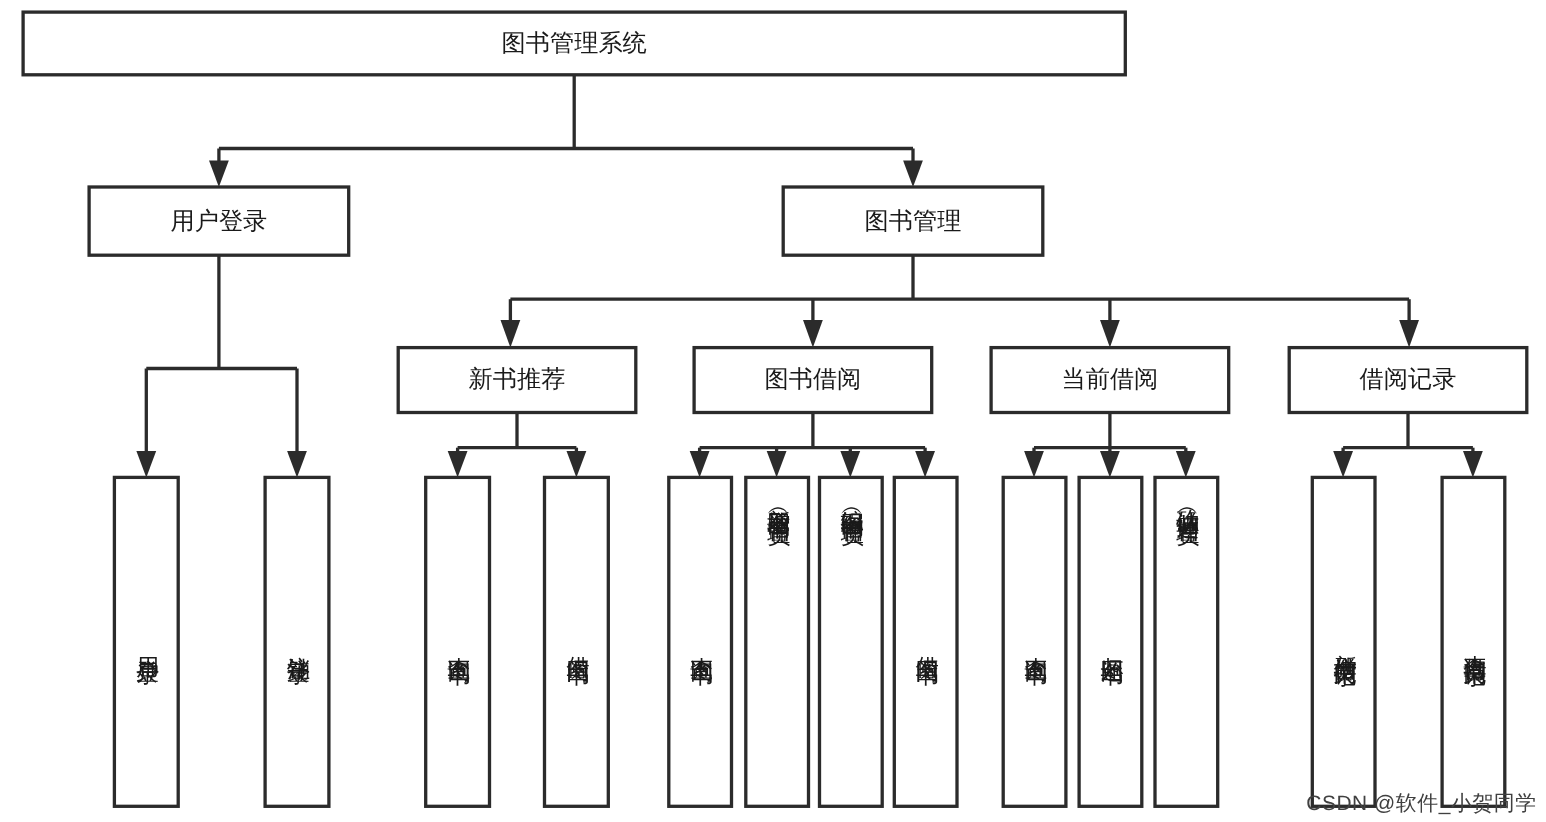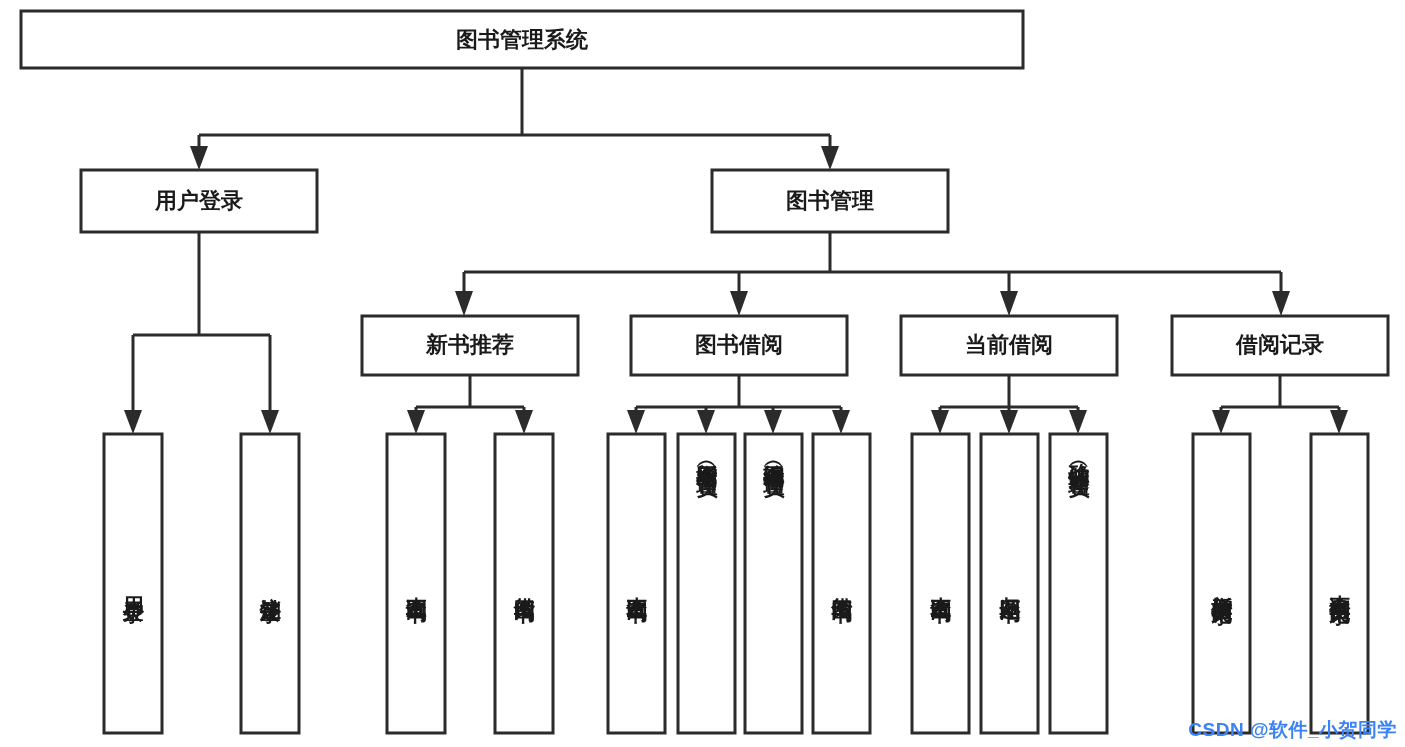--- a/index.html
+++ b/index.html
@@ -11,21 +11,20 @@
     width: 1405px;
     height: 747px;
     overflow: hidden;
     font-family: "Liberation Sans", "DejaVu Sans", sans-serif;
   }
   #diagram-root {
     position: relative;
     width: 1405px;
     height: 747px;
     background: #ffffff;
-    font-weight: bold;
   }
   svg#tree-svg {
     position: absolute;
     top: 0;
     left: 0;
     width: 1405px;
     height: 747px;
     display: block;
   }
   .node-rect {
@@ -64,21 +63,21 @@
     letter-spacing: 2px;
     white-space: nowrap;
     pointer-events: none;
   }
   .watermark {
     position: absolute;
     right: 8px;
     bottom: 4px;
     font-family: "Liberation Sans", "DejaVu Sans", sans-serif;
     font-size: 19px;
-    color: #3b82f6;
+    color: #404040;
     white-space: nowrap;
     letter-spacing: 0.5px;
   }
 </style>
 </head>
 <body>
 
 <div id="diagram-root">
 
   <svg id="tree-svg" viewBox="0 0 1405 747">

